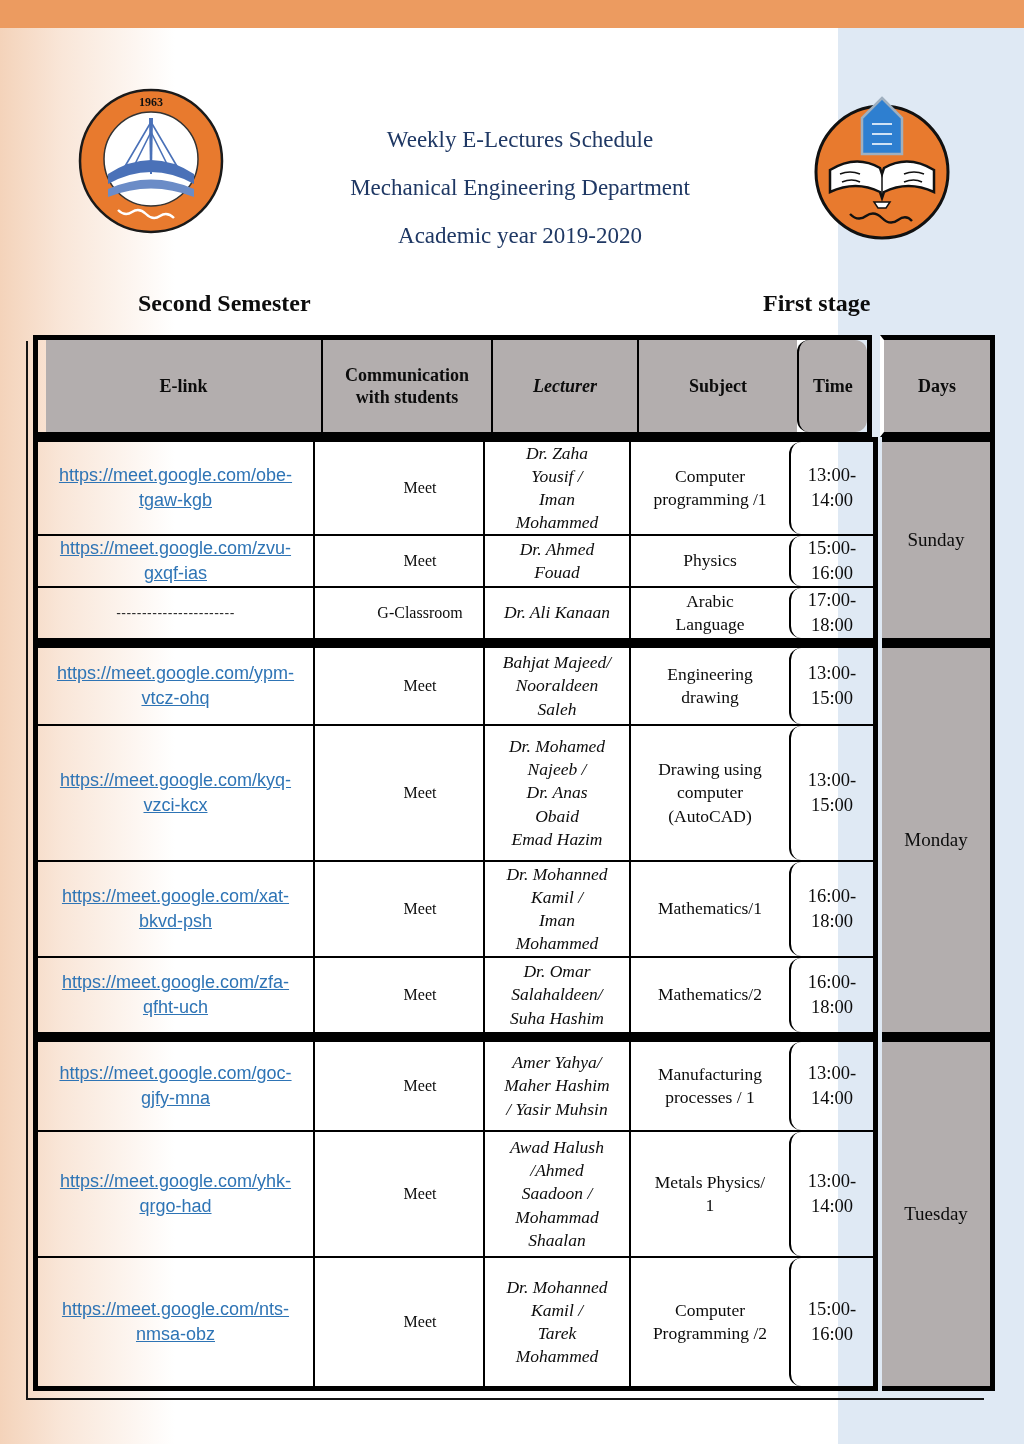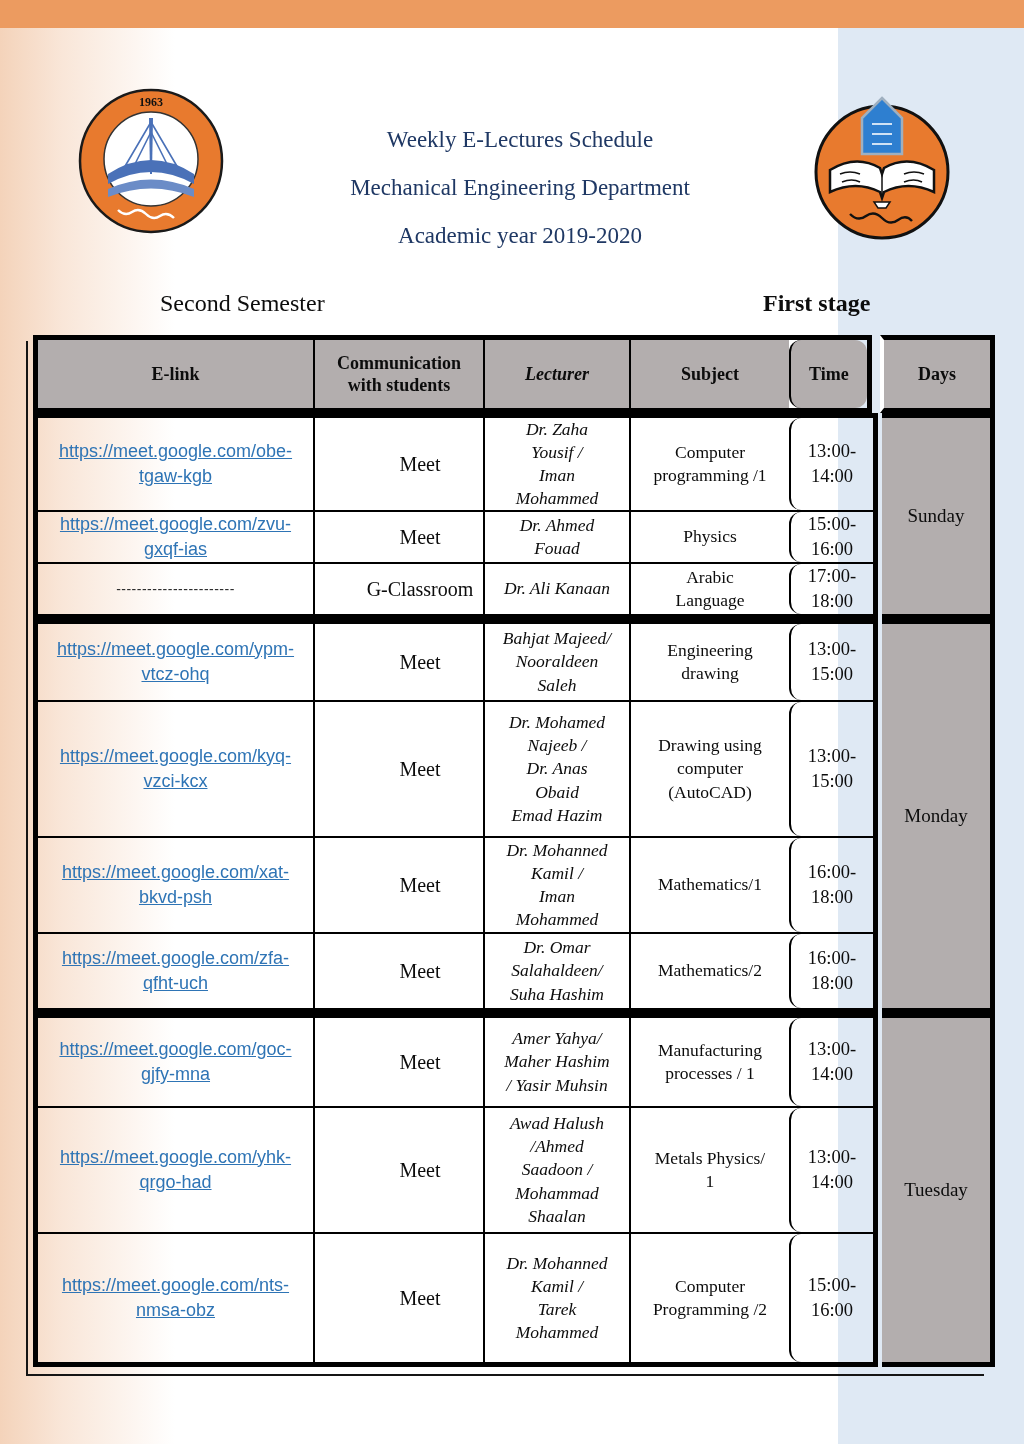--- a/index.html
+++ b/index.html
@@ -15,21 +15,21 @@
 
   
   .logo { position:absolute; z-index:2; }
   .logo-left  { left:78px;  top:88px;  width:146px; height:146px; }
   .logo-right { left:812px; top:94px;  width:140px; height:146px; }
 
   
   .title { position:absolute; left:240px; top:116px; width:560px; text-align:center;
            color:#1f3864; font-weight:normal; font-size:23px; line-height:48px; z-index:2; }
   .title span { display:block; }
-  .sem-label  { position:absolute; left:138px; top:290px; font-size:24px; font-weight:normal; color:#0d0d0d; z-index:2;margin-left:22px; }
+  .sem-label  { position:absolute; left:138px; top:290px; font-size:24px; font-weight:bold; color:#0d0d0d; z-index:2; }
   .stage-label{ position:absolute; left:763px; top:290px; font-size:24px; font-weight:bold; color:#0d0d0d; z-index:2; }
 
   
   .tbl { position:absolute; left:33px; top:335px; width:962px; z-index:2; }
   .tbl::before { content:""; position:absolute; left:-7px; top:6px; bottom:-9px; width:2px; background:#151515; }
   .tbl::after  { content:""; position:absolute; left:-7px; bottom:-9px; width:958px; height:2px; background:#151515; }
   .group { display:flex; align-items:stretch; }
   .main  { width:845px; border:5px solid #000; box-sizing:border-box; }
   .row   { display:flex; }
   .row + .row { border-top:2px solid #000; }
@@ -37,26 +37,26 @@
            text-align:center; padding:2px 4px; }
   .cell + .cell { border-left:2px solid #000; }
   .cell span { white-space:pre-line; }
   .c1 { width:275px; } .c2 { width:170px; } .c3 { width:146px;font-style:italic; } .c4 { width:160px; } .c5 { flex:1;border-radius:12px; }
 
   .days-box { width:113px; margin-left:4px; box-sizing:border-box;
               border:5px solid #000; border-left:none; background:#b3aeae;
               display:flex; align-items:center; justify-content:center; font-size:19px; }
   .header-group .days-box { margin-left:8px; border-left:4px solid #ffffff; width:116px; font-weight:bold; font-size:18px; }
   .header-group .cell { background:#b3aeae; font-weight:bold; font-size:18px; line-height:1.25; }
-  .header-group .row  { height:68px; }
+  .header-group .row  { height:92px;padding-left:8px; }
 
   .lect { font-size:17.5px; line-height:1.32; }
   .subj { font-size:17.5px; line-height:1.32; }
   .time { font-size:18.5px; line-height:1.35; }
-  .comm { font-size:20px;padding-left:46px; }
+  .comm { font-size:16px;padding-left:46px; }
   a.link { font-family:"Liberation Sans", sans-serif; color:#2e74b5; font-size:18px;
            line-height:1.4; text-decoration:underline; cursor:pointer; }
   .dash { font-family:"Liberation Sans", sans-serif; color:#2f2f2f; font-size:14px; letter-spacing:.5px; }
 </style>
 </head>
 <body>
 
 <div class="topbar"></div>
 <div class="leftgrad"></div>
 <div class="rightstrip"></div>

